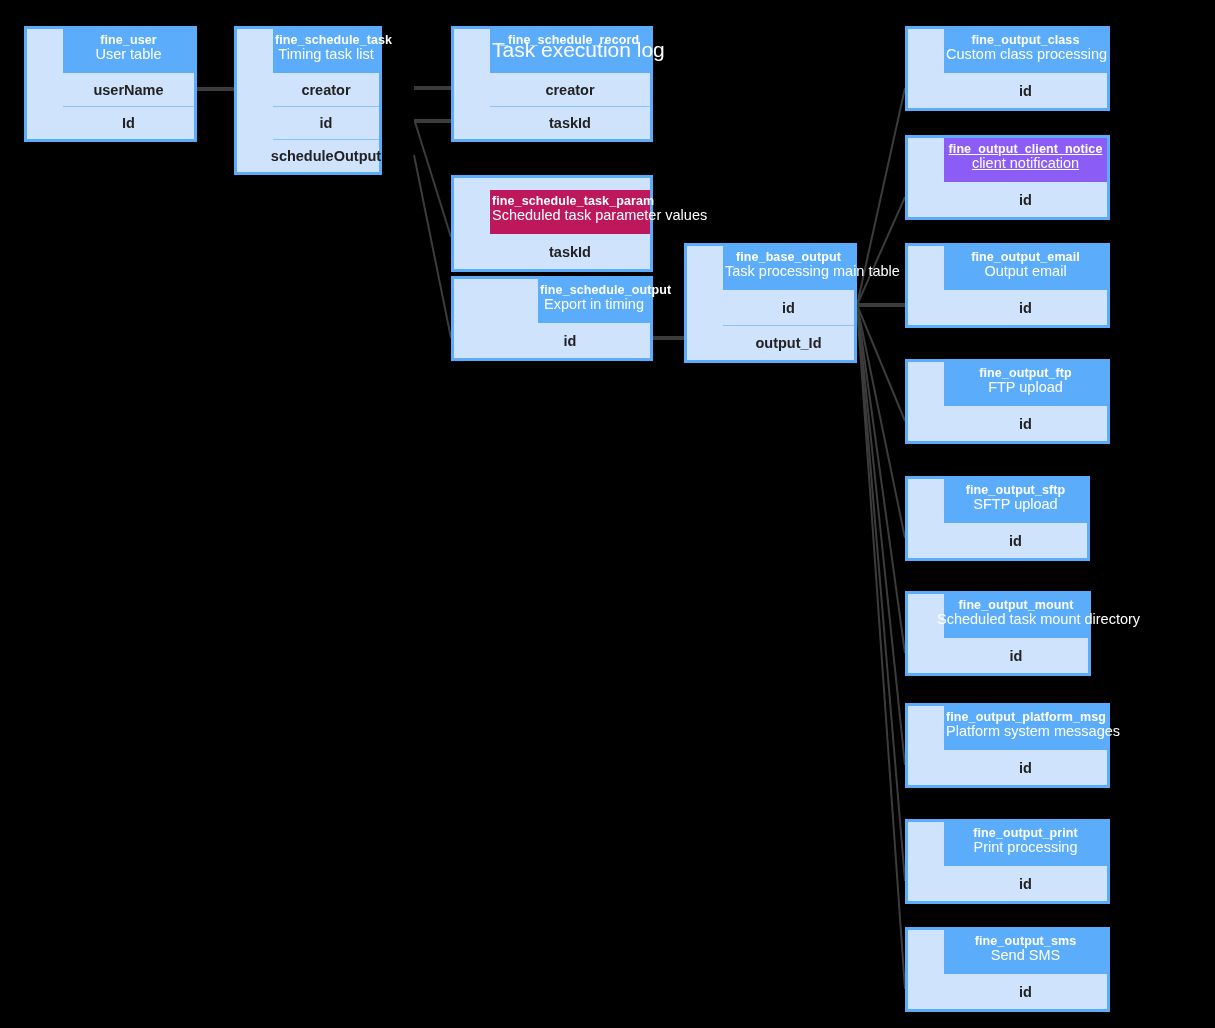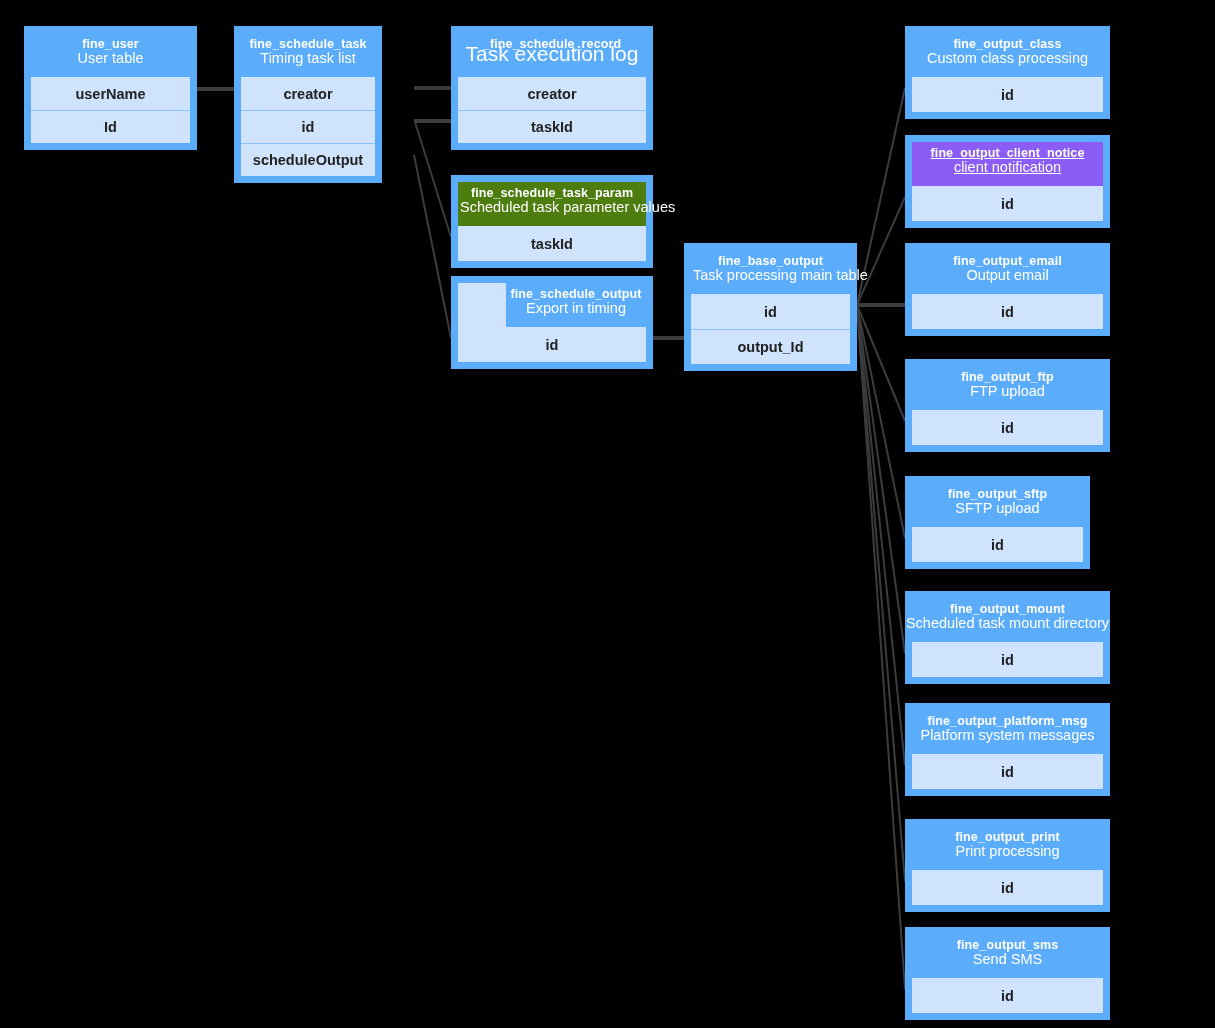--- a/index.html
+++ b/index.html
@@ -1,19 +1,19 @@
 <!DOCTYPE html>
 <html><head>
 <meta charset="utf-8">
 <style>
   html,body{margin:0;padding:0;background:#000;}
   body{width:1215px;height:1028px;font-family:"Liberation Sans",sans-serif;overflow:hidden;}
   #canvas{position:relative;width:1215px;height:1028px;background:#000;}
   svg#links{position:absolute;left:0;top:0;width:1215px;height:1028px;pointer-events:none;}
-  .entity{position:absolute;box-sizing:border-box;border:7px solid #3b82f6;background:#cfe3fc;}
+  .entity{position:absolute;box-sizing:border-box;border:3px solid #3b82f6;background:#cfe3fc;padding-left:36px;}
   .ehead{box-sizing:border-box;background:#5BADFB;color:#fff;text-align:center;padding:4px 2px 5px 2px;line-height:1.12;overflow:visible;white-space:nowrap;}
   .etitle{font-weight:bold;font-size:12.5px;letter-spacing:.1px;display:block;}
   .esub{font-size:14.5px;display:block;margin-top:-1px;}
   .erow{box-sizing:border-box;text-align:center;color:#222;font-size:14.5px;background:#cfe3fc;border-top:1px solid #8cc3f7;display:flex;align-items:center;justify-content:center;font-weight:bold;}
   .erow.first{border-top:none;}
   
   .entity.bigsub .esub{font-size:21px;margin-top:-9px;}
   .entity.bigsub .ehead{padding-bottom:2px;}
   
   .entity.overflowsub .esub{font-size:14.5px;margin-left:-9px;margin-right:-9px;}
@@ -72,21 +72,21 @@
         <span class="esub">Task execution log</span>
       </div>
       <div class="erow first" style="height: 33px; background: rgb(207, 227, 252); color: rgb(34, 34, 34); border-top-color: rgb(140, 195, 247);">
         <span>creator</span>
       </div>
       <div class="erow" style="height: 33px; background: rgb(207, 227, 252); color: rgb(34, 34, 34); border-top-color: rgb(140, 195, 247);">
         <span>taskId</span>
       </div>
     </div>
     <div class="entity" style="left: 451px; top: 175px; width: 202px; background: rgb(207, 227, 252); border-color: rgb(91, 173, 251);">
-      <div class="ehead" style="height: 44px; background: #4d7c0f; color: rgb(255, 255, 255);">
+      <div class="ehead" style="height: 44px; background: #be185d; color: rgb(255, 255, 255); margin-top: 12px;">
         <span class="etitle">fine_schedule_task_param</span>
         <span class="esub">Scheduled task parameter values</span>
       </div>
       <div class="erow first" style="height: 35px; background: rgb(207, 227, 252); color: rgb(34, 34, 34); border-top-color: rgb(140, 195, 247);">
         <span>taskId</span>
       </div>
     </div>
     <div class="entity" style="left: 451px; top: 276px; width: 202px; background: rgb(207, 227, 252); border-color: rgb(91, 173, 251);">
       <div class="ehead" style="height: 44px; background: rgb(91, 173, 251); color: rgb(255, 255, 255); margin-left: 48px;">
         <span class="etitle">fine_schedule_output</span>
@@ -146,21 +146,21 @@
     </div>
     <div class="entity" style="left: 905px; top: 476px; width: 185px; background: rgb(207, 227, 252); border-color: rgb(91, 173, 251);">
       <div class="ehead" style="height: 44px; background: rgb(91, 173, 251); color: rgb(255, 255, 255);">
         <span class="etitle">fine_output_sftp</span>
         <span class="esub">SFTP upload</span>
       </div>
       <div class="erow first" style="height: 35px; background: rgb(207, 227, 252); color: rgb(34, 34, 34); border-top-color: rgb(140, 195, 247);">
         <span>id</span>
       </div>
     </div>
-    <div class="entity overflowsub" style="left: 905px; top: 591px; width: 205px; background: rgb(207, 227, 252); border-color: rgb(91, 173, 251);">
+    <div class="entity overflowsub" style="left: 905px; top: 591px; width: 186px; background: rgb(207, 227, 252); border-color: rgb(91, 173, 251);">
       <div class="ehead" style="height: 44px; background: rgb(91, 173, 251); color: rgb(255, 255, 255);">
         <span class="etitle">fine_output_mount</span>
         <span class="esub">Scheduled task mount directory</span>
       </div>
       <div class="erow first" style="height: 35px; background: rgb(207, 227, 252); color: rgb(34, 34, 34); border-top-color: rgb(140, 195, 247);">
         <span>id</span>
       </div>
     </div>
     <div class="entity" style="left: 905px; top: 703px; width: 205px; background: rgb(207, 227, 252); border-color: rgb(91, 173, 251);">
       <div class="ehead" style="height: 44px; background: rgb(91, 173, 251); color: rgb(255, 255, 255);">

